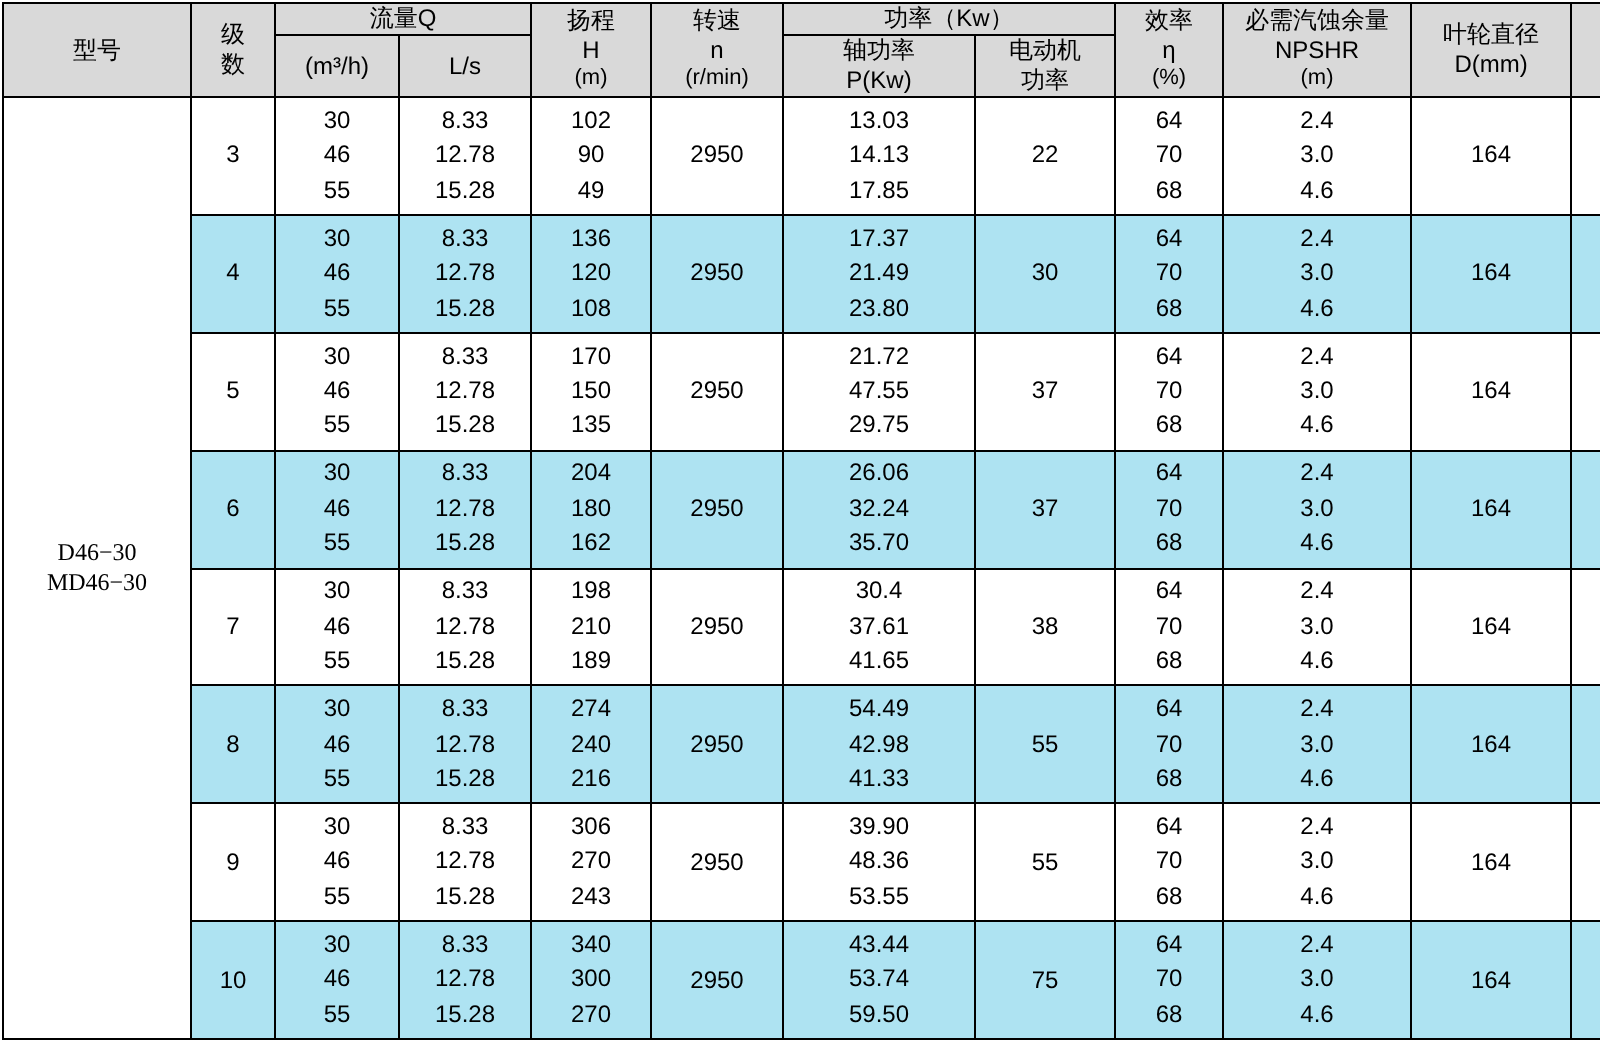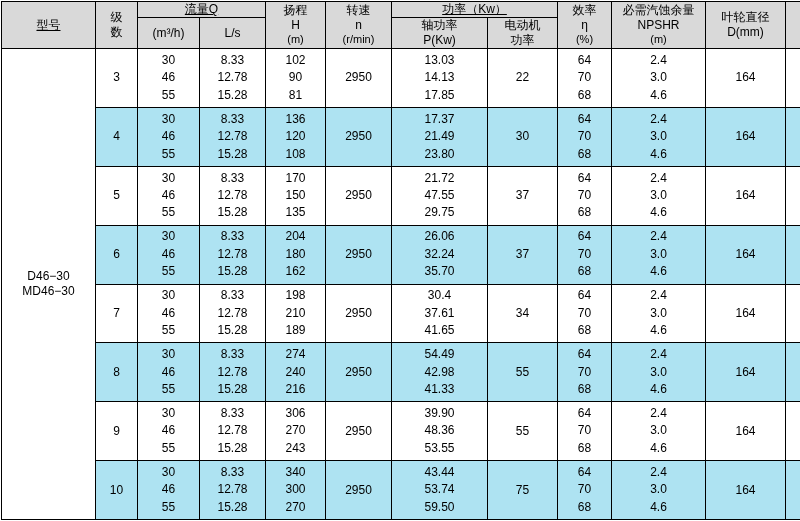--- a/index.html
+++ b/index.html
@@ -35,35 +35,35 @@
     color: #000000;
     padding: 0;
     line-height: 1.25;
   }
   thead th {
     background: #d9d9d9;
     font-weight: normal;
   }
   .hdr-main {
     font-size: 13px;
-    text-decoration: underline;
   }
   .hdr-sub {
     font-size: 12px;
   }
   .hdr-unit {
     font-size: 11px;
   }
   .hdr-line {
     display: block;
   }
   .model-cell {
     font-size: 13px;
     background: #ffffff;
     white-space: pre-line;
+    font-family: Liberation Serif, serif;
   }
   .row-alt td {
     background: #aee3f2;
   }
   .row-norm td {
     background: #ffffff;
   }
   .stack {
     display: block;
     font-size: 12px;
@@ -172,21 +172,21 @@
             <span class="stack">
           <span>8.33</span>
           <span>12.78</span>
           <span>15.28</span>
         </span>
           </td>
         <td>
             <span class="stack">
           <span>102</span>
           <span>90</span>
-          <span>81</span>
+          <span>49</span>
         </span>
           </td>
         <td>2950</td>
         <td>
             <span class="stack">
           <span>13.03</span>
           <span>14.13</span>
           <span>17.85</span>
         </span>
           </td>
@@ -383,21 +383,21 @@
         </span>
           </td>
         <td>2950</td>
         <td>
             <span class="stack">
           <span>30.4</span>
           <span>37.61</span>
           <span>41.65</span>
         </span>
           </td>
-        <td>34</td>
+        <td>38</td>
         <td>
             <span class="stack">
           <span>64</span>
           <span>70</span>
           <span>68</span>
         </span>
           </td>
         <td>
             <span class="stack">
           <span>2.4</span>

